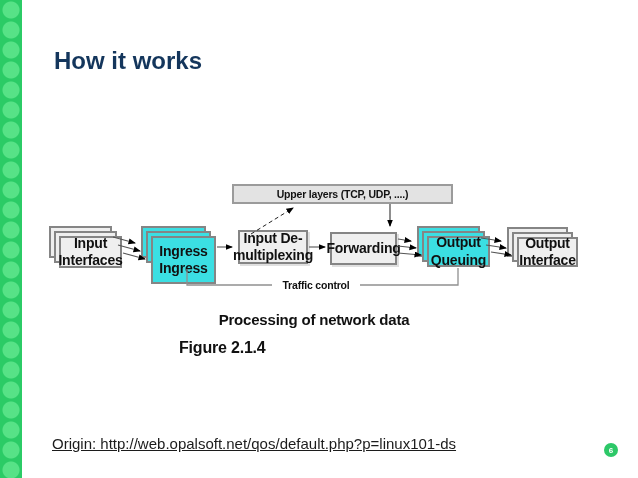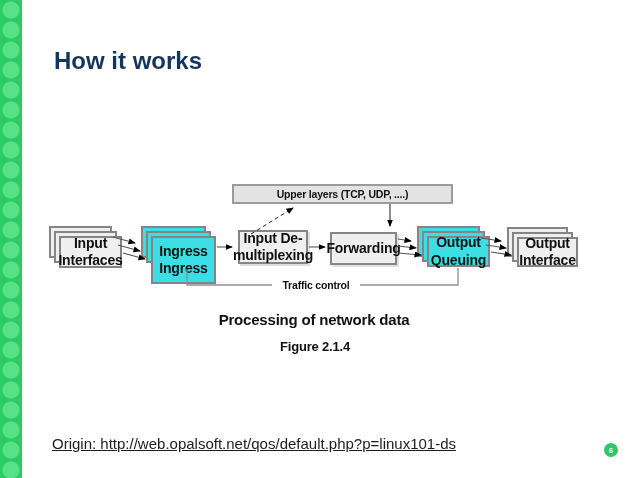--- a/index.html
+++ b/index.html
@@ -39,22 +39,22 @@
   .connectors{position:absolute; left:0; top:0; width:638px; height:140px; pointer-events:none;}
   .traffic-label{
     position:absolute; left:266px; top:104px; width:100px; text-align:center;
     font-size:10.5px; font-weight:bold; color:#111; letter-spacing:-0.2px;
   }
   .caption{
     position:absolute; left:179px; top:311px; width:270px; text-align:center;
     font-size:15px; font-weight:bold; color:#111; letter-spacing:-0.2px;
   }
   .figure-label{
-    position:absolute; left:179px; top:339px; width:272px; text-align:center;
-    font-size:13px; font-weight:bold; color:#111; letter-spacing:-0.2px;
+    position:absolute; left:179px; top:339px; width:272px; 
+    font-size:16px; font-weight:bold; color:#111; letter-spacing:-0.2px;
   }
   .origin-line{
     position:absolute; left:52px; top:435px;
     font-size:15px; color:#1c1c1c;text-decoration:underline;
   }
   .page-badge{
     position:absolute; left:604px; top:443px; width:14px; height:14px;
     border-radius:50%; background:#2dc868;
     display:flex; align-items:center; justify-content:center;
     color:#ffffff; font-size:8px; font-weight:bold;

